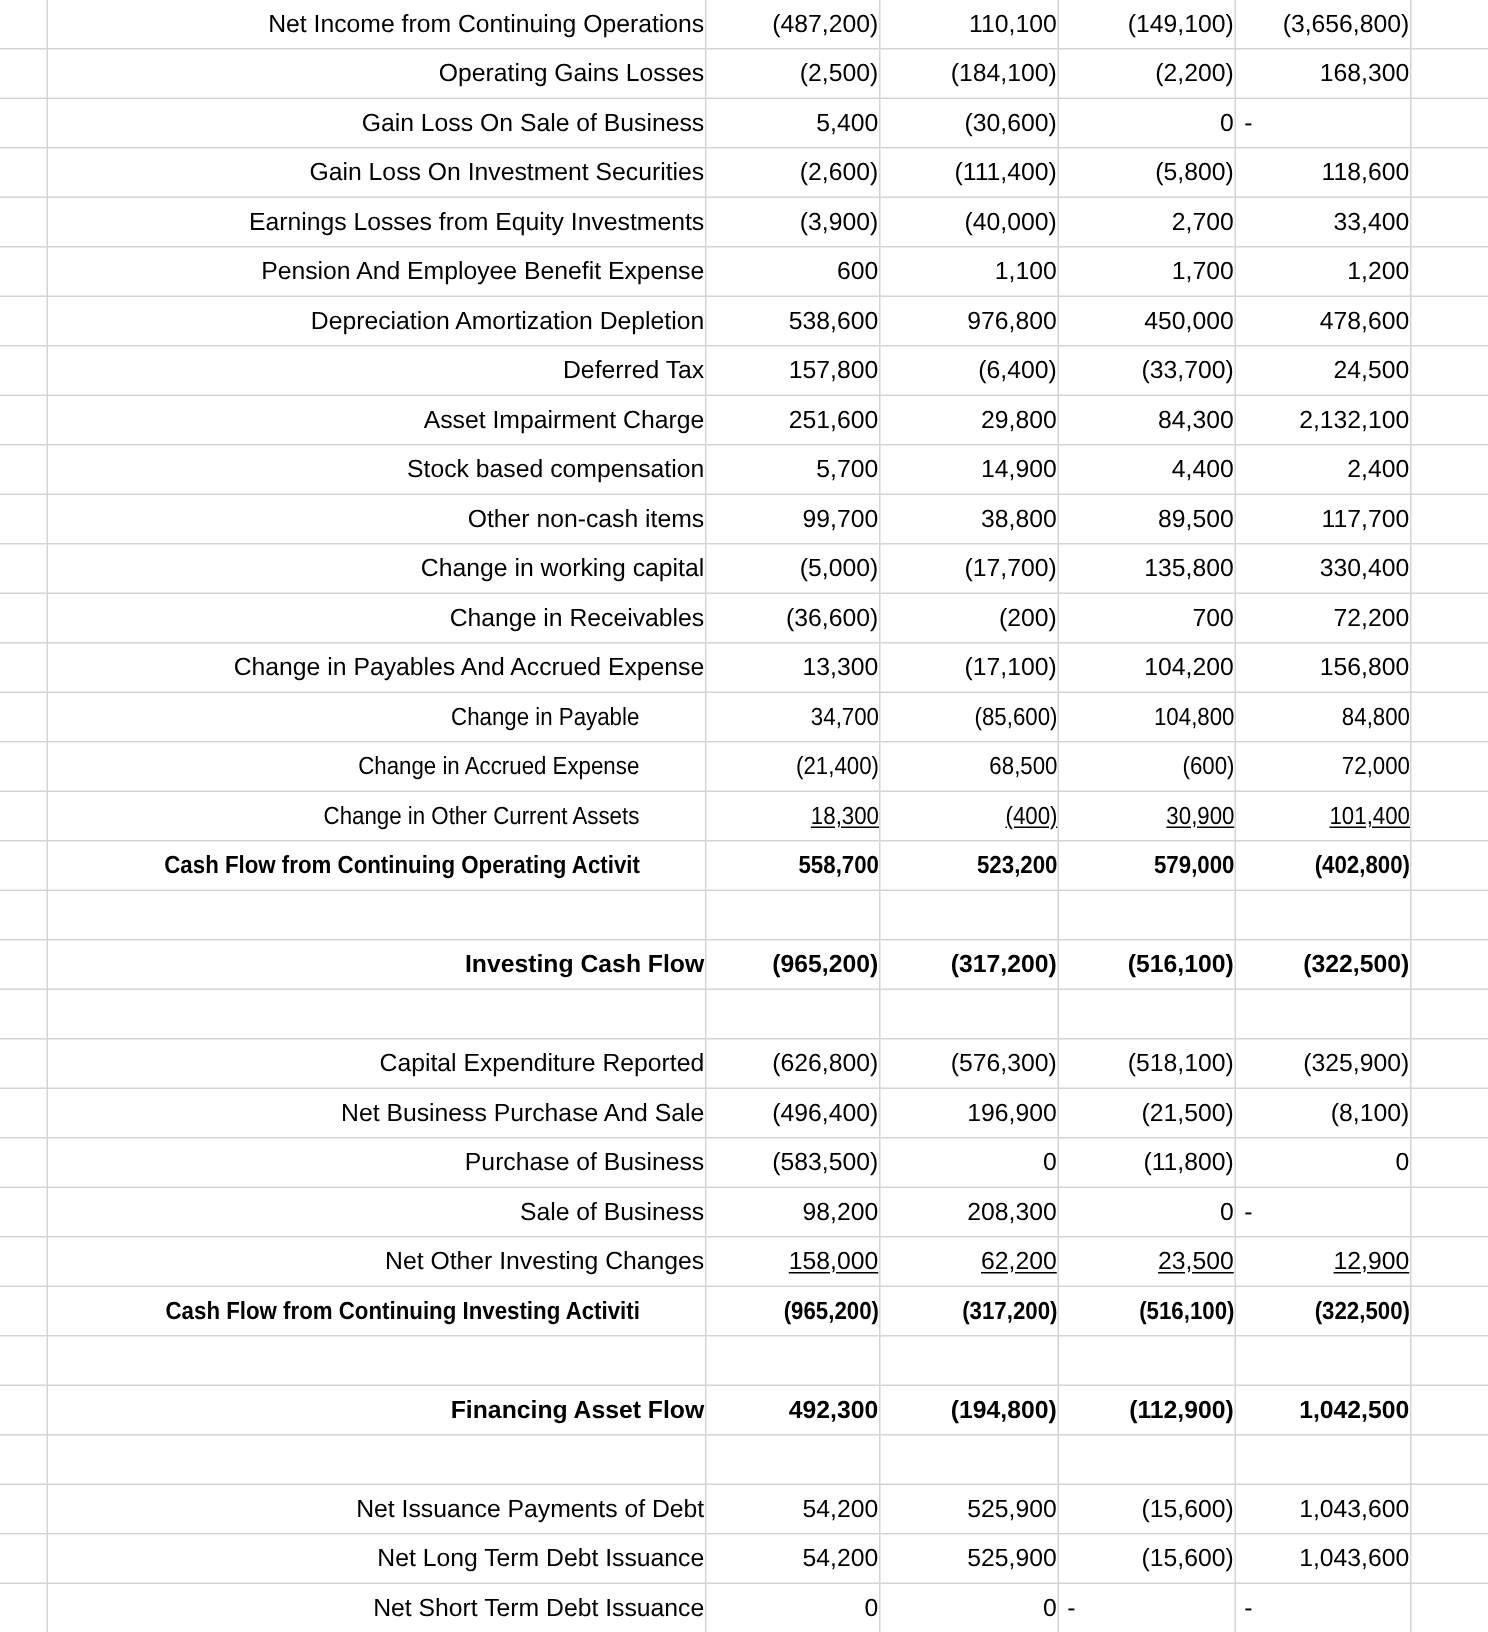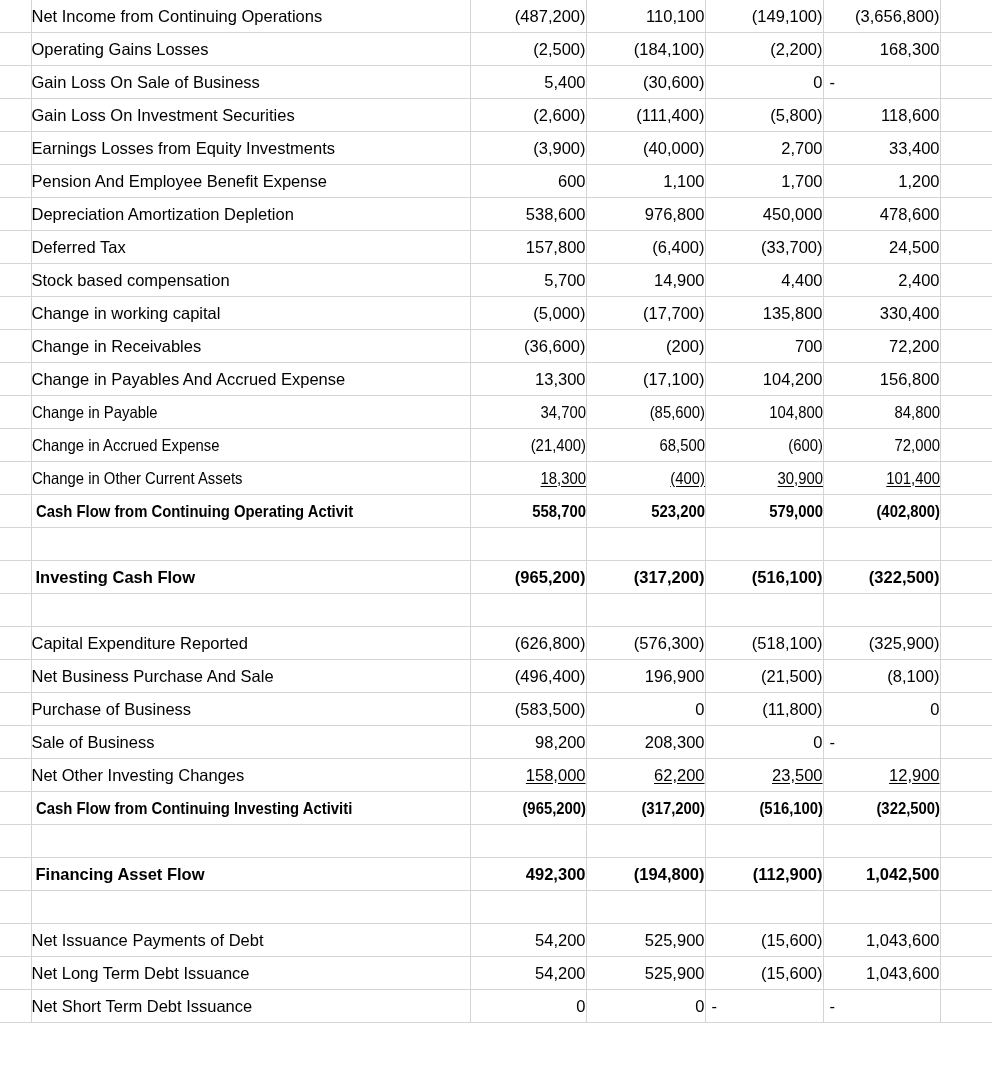--- a/index.html
+++ b/index.html
@@ -47,21 +47,21 @@
   }
   table.grid td.gutter-left {
     border-right: 1px solid #d4d4d4;
   }
   table.grid td.gutter-right {
     border-right: none;
   }
 
   
   td.label {
-    text-align: left;
+    text-align: right;
     padding-left: 17px;
     padding-right: 2px;
   }
   td.label.nopad { padding-left: 4px; margin-top: 28px; }
 
   
   td.val {
     text-align: right;
     padding-right: 7px;
   }
@@ -256,33 +256,71 @@
             <span class="cellinner">(33,700)</span>
           </td>
           <td class="val">
             <span class="cellinner">24,500</span>
           </td>
           <td class="gutter-right"></td>
         </tr>
         <tr>
           <td class="gutter-left"></td>
           <td class="label">
+            <span class="cellinner">Asset Impairment Charge</span>
+          </td>
+          <td class="val">
+            <span class="cellinner">251,600</span>
+          </td>
+          <td class="val">
+            <span class="cellinner">29,800</span>
+          </td>
+          <td class="val">
+            <span class="cellinner">84,300</span>
+          </td>
+          <td class="val">
+            <span class="cellinner">2,132,100</span>
+          </td>
+          <td class="gutter-right"></td>
+        </tr>
+        <tr>
+          <td class="gutter-left"></td>
+          <td class="label">
             <span class="cellinner">Stock based compensation</span>
           </td>
           <td class="val">
             <span class="cellinner">5,700</span>
           </td>
           <td class="val">
             <span class="cellinner">14,900</span>
           </td>
           <td class="val">
             <span class="cellinner">4,400</span>
           </td>
           <td class="val">
             <span class="cellinner">2,400</span>
+          </td>
+          <td class="gutter-right"></td>
+        </tr>
+        <tr>
+          <td class="gutter-left"></td>
+          <td class="label">
+            <span class="cellinner">Other non-cash items</span>
+          </td>
+          <td class="val">
+            <span class="cellinner">99,700</span>
+          </td>
+          <td class="val">
+            <span class="cellinner">38,800</span>
+          </td>
+          <td class="val">
+            <span class="cellinner">89,500</span>
+          </td>
+          <td class="val">
+            <span class="cellinner">117,700</span>
           </td>
           <td class="gutter-right"></td>
         </tr>
         <tr>
           <td class="gutter-left"></td>
           <td class="label">
             <span class="cellinner">Change in working capital</span>
           </td>
           <td class="val">
             <span class="cellinner">(5,000)</span>

